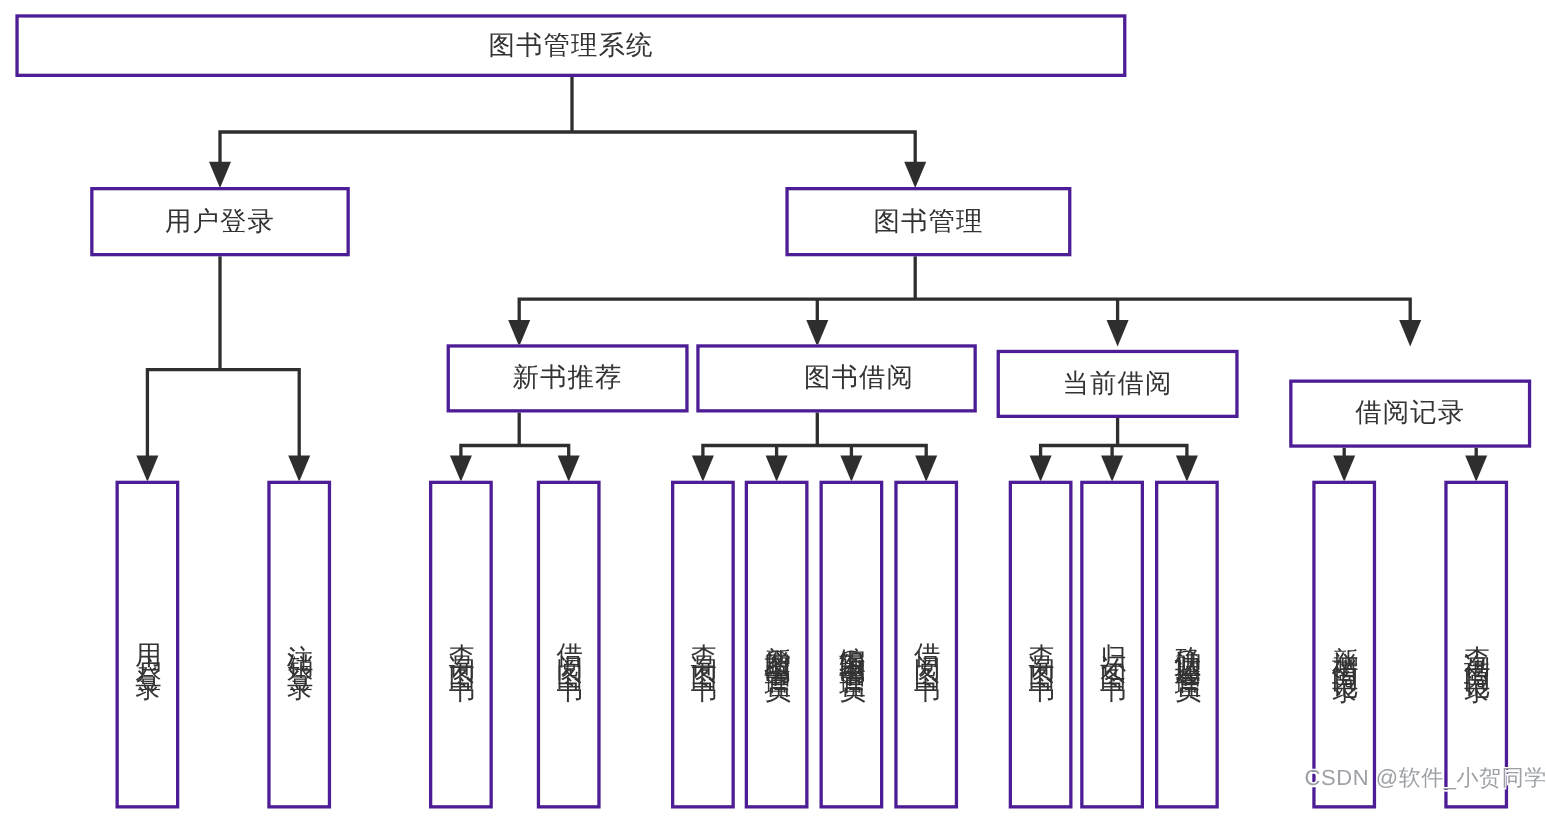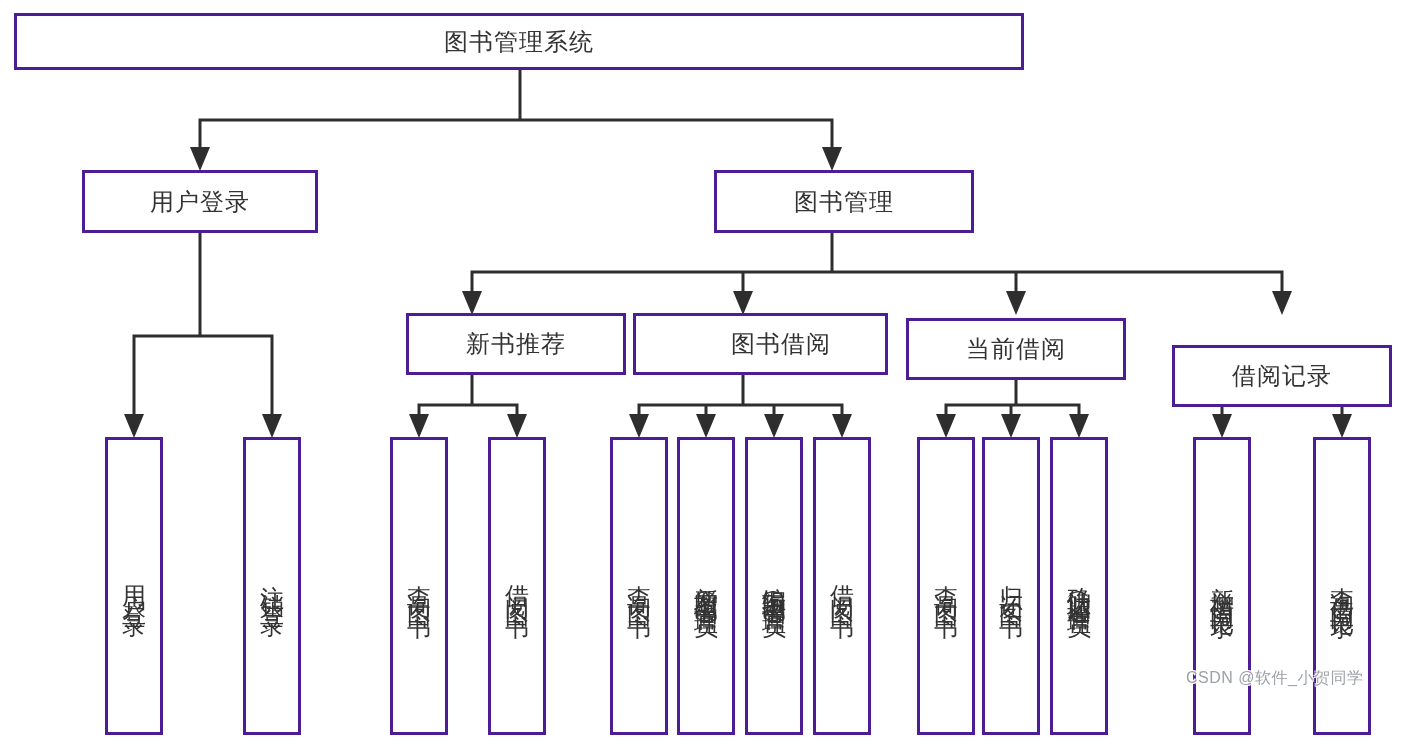--- a/index.html
+++ b/index.html
@@ -42,22 +42,22 @@
     text-orientation: mixed;
     letter-spacing: 4px;
     white-space: normal;
   }
   .s4 { letter-spacing: 10px; }
   .s6 { letter-spacing: 6px; }
   .s9 { letter-spacing: 4px; }
   .watermark {
     position: absolute;
     left: 1186px;
-    top: 668px;
-    font-size: 16px;
+    top: 694px;
+    font-size: 20px;
     color: #9da1a6;
     letter-spacing: 0.5px;
     z-index: 5;
     text-shadow: -1px -1px 0 #ffffff, 1px -1px 0 #ffffff,
                  -1px 1px 0 #ffffff, 1px 1px 0 #ffffff;
     white-space: nowrap;
   }
 </style>
 </head>
 <body>

